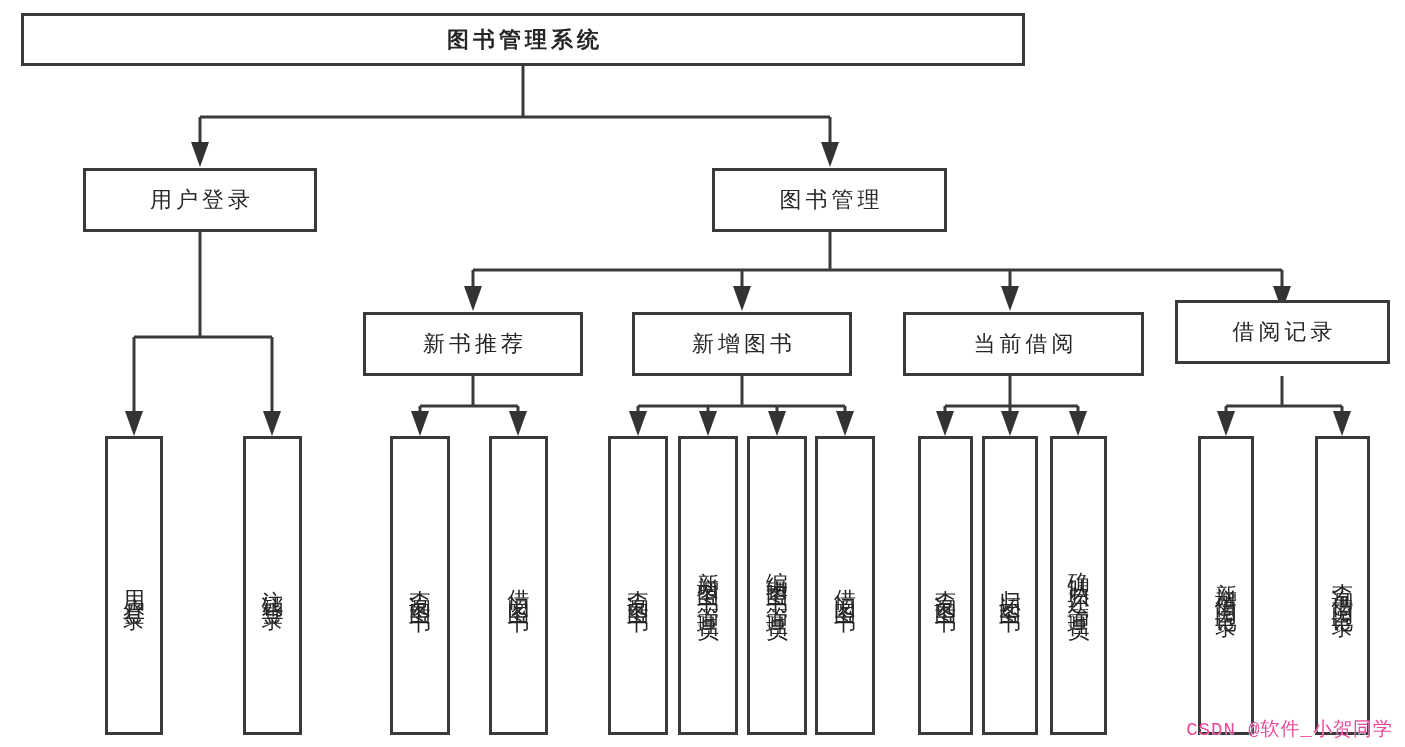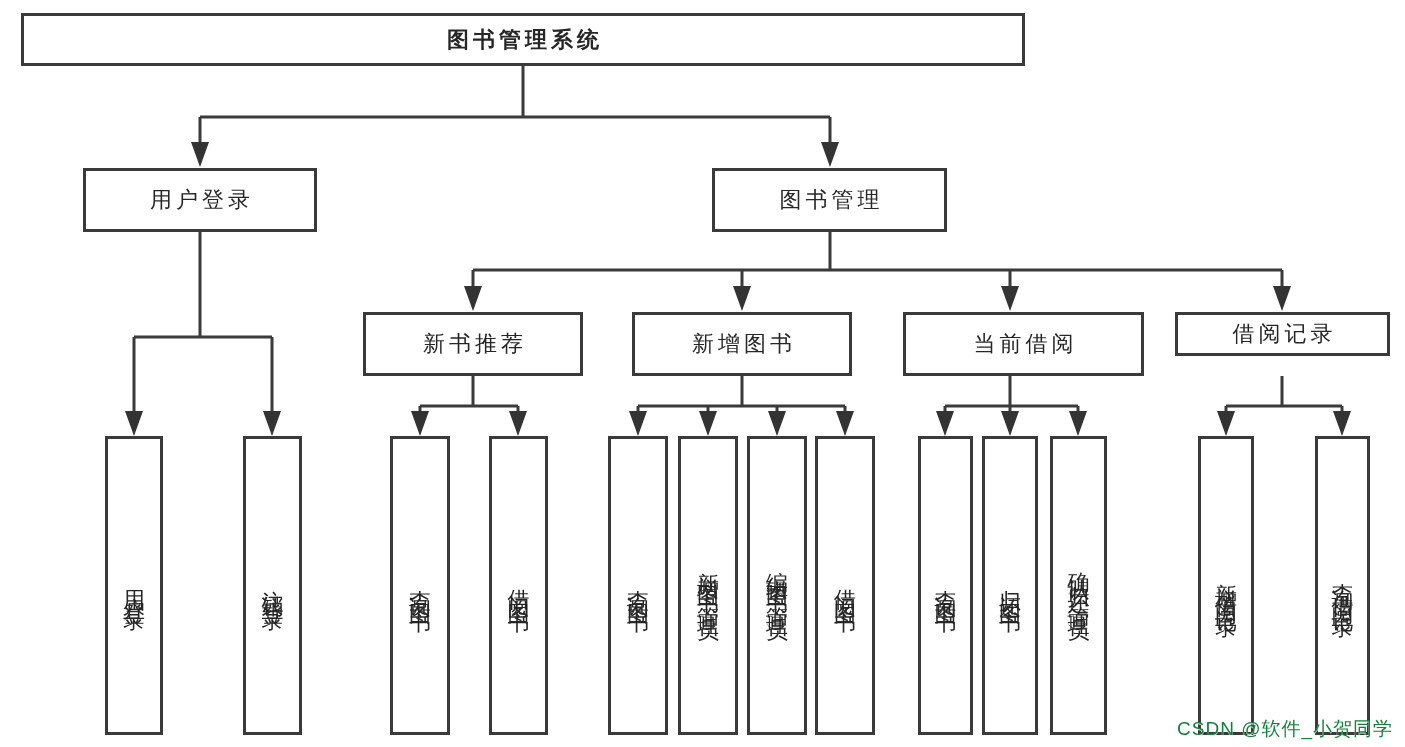--- a/index.html
+++ b/index.html
@@ -32,23 +32,24 @@
     font-size:22px;
     letter-spacing:7px;
     line-height:1;
   }
   .watermark{
     position:absolute;
     right:12px;top:716px;
     z-index:3;
     font-size:19px;
     letter-spacing:1px;
-    color:#15803d;
+    color:#ec4899;
     text-shadow:0 1px 0 rgba(255,255,255,.85);
     white-space:nowrap;
+    font-family:Liberation Mono, monospace;
   }
 </style>
 </head>
 <body>
 
 <div class="canvas">
 
   <svg class="connector-layer" width="1405" height="747" viewBox="0 0 1405 747">
     <g stroke="#3a3a3a" stroke-width="3" fill="none">
       <path d="M523 66 V117 M200 117 H830 M200 117 V146 M830 117 V146"></path>
@@ -95,21 +96,21 @@
 
   <div class="node hnode" style="left:363px;top:312px;width:220px;height:64px;">
     <span>新书推荐</span>
   </div>
   <div class="node hnode" style="left:632px;top:312px;width:220px;height:64px;">
     <span>新增图书</span>
   </div>
   <div class="node hnode" style="left:903px;top:312px;width:241px;height:64px;">
     <span>当前借阅</span>
   </div>
-  <div class="node hnode" style="left:1175px;top:312px;width:215px;height:44px;">
+  <div class="node hnode" style="left:1175px;top:300px;width:215px;height:64px;">
     <span>借阅记录</span>
   </div>
 
   <div class="node vnode" style="left:105px;top:436px;width:58px;height:299px;">
     <span>用户登录</span>
   </div>
   <div class="node vnode" style="left:243px;top:436px;width:59px;height:299px;">
     <span>注销登录</span>
   </div>
 

